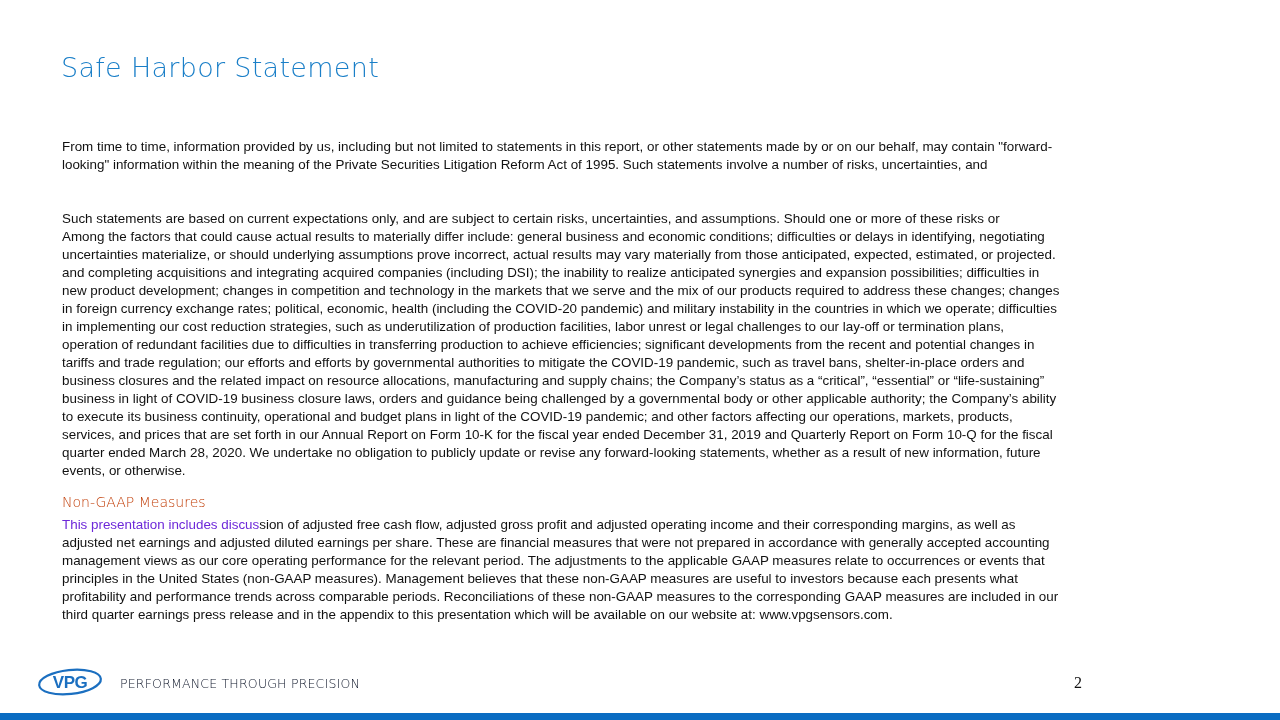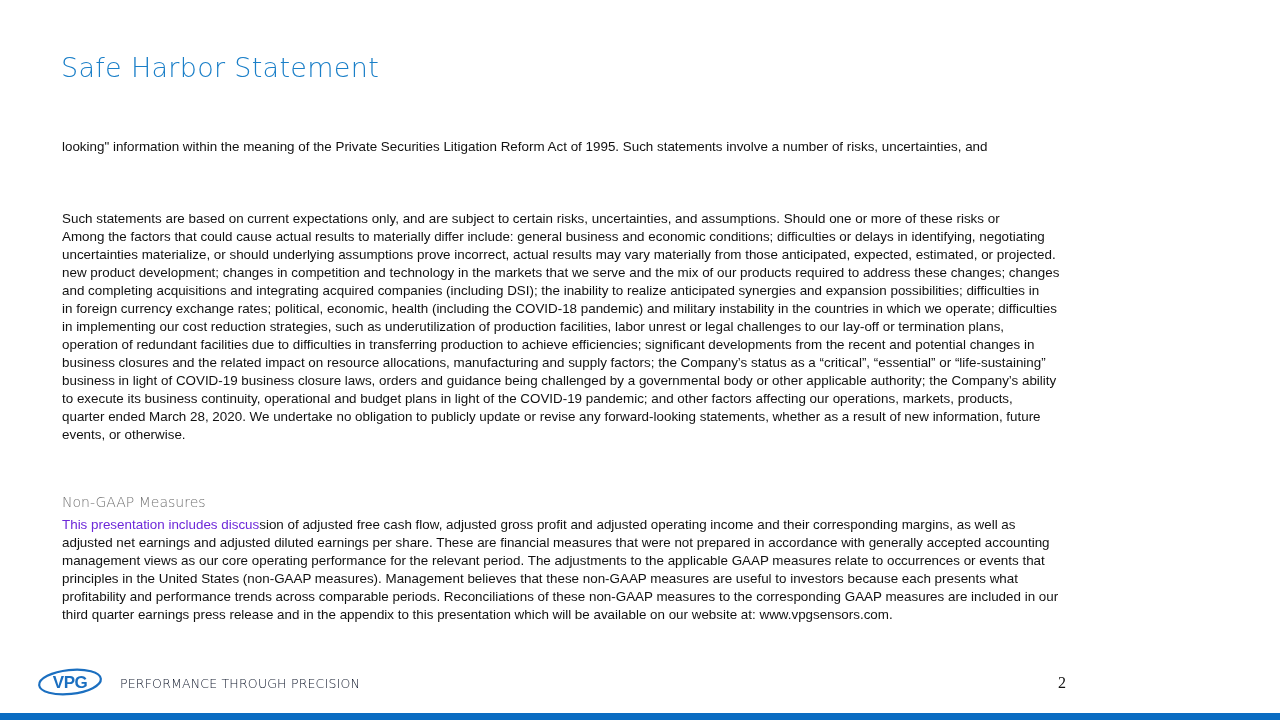--- a/index.html
+++ b/index.html
@@ -43,34 +43,35 @@
     #para-1 { top: 138px; }
     #para-2 { top: 210px; }
     .section-heading {
       position: absolute;
       left: 62px;
       top: 492px;
       margin: 0;
       font-family: "DejaVu Sans", sans-serif;
       font-weight: 300;
       font-size: 14px;
-      color: #737373;
+      color: #c2410c;
       line-height: 20px;
       white-space: nowrap;
     }
     #para-3 { top: 516px; }
     .muted-lead {
       color: #6d28d9;
     }
     .footer {
       position: absolute;
       left: 0;
       top: 664px;
       width: 1092px;
       height: 40px;
+      padding-left: 16px;
     }
     .logo {
       position: absolute;
       left: 37px;
       top: 3px;
       width: 66px;
       height: 30px;
     }
     .tagline {
       position: absolute;
@@ -99,35 +100,38 @@
       height: 7px;
       background: #0a6cc2;
     }
   </style>
 </head>
 <body>
 
 <h1 class="slide-title">Safe Harbor Statement</h1>
 
 <div class="body-text" id="para-1">
+  <span class="line">From time to time, information provided by us, including but not limited to statements in this report, or other statements made by or on our behalf, may contain "forward-</span>
   <span class="line">looking" information within the meaning of the Private Securities Litigation Reform Act of 1995. Such statements involve a number of risks, uncertainties, and</span>
 </div>
 
 <div class="body-text" id="para-2">
   <span class="line">Such statements are based on current expectations only, and are subject to certain risks, uncertainties, and assumptions. Should one or more of these risks or</span>
   <span class="line">Among the factors that could cause actual results to materially differ include: general business and economic conditions; difficulties or delays in identifying, negotiating</span>
   <span class="line">uncertainties materialize, or should underlying assumptions prove incorrect, actual results may vary materially from those anticipated, expected, estimated, or projected.</span>
+  <span class="line">and completing acquisitions and integrating acquired companies (including DSI); the inability to realize anticipated synergies and expansion possibilities; difficulties in</span>
   <span class="line">new product development; changes in competition and technology in the markets that we serve and the mix of our products required to address these changes; changes</span>
-  <span class="line">and completing acquisitions and integrating acquired companies (including DSI); the inability to realize anticipated synergies and expansion possibilities; difficulties in</span>
-  <span class="line">in foreign currency exchange rates; political, economic, health (including the COVID-18 pandemic) and military instability in the countries in which we operate; difficulties</span>
+  <span class="line">in foreign currency exchange rates; political, economic, health (including the COVID-20 pandemic) and military instability in the countries in which we operate; difficulties</span>
   <span class="line">in implementing our cost reduction strategies, such as underutilization of production facilities, labor unrest or legal challenges to our lay-off or termination plans,</span>
   <span class="line">operation of redundant facilities due to difficulties in transferring production to achieve efficiencies; significant developments from the recent and potential changes in</span>
-  <span class="line">business closures and the related impact on resource allocations, manufacturing and supply factors; the Company’s status as a “critical”, “essential” or “life-sustaining”</span>
+  <span class="line">tariffs and trade regulation; our efforts and efforts by governmental authorities to mitigate the COVID-19 pandemic, such as travel bans, shelter-in-place orders and</span>
+  <span class="line">business closures and the related impact on resource allocations, manufacturing and supply chains; the Company’s status as a “critical”, “essential” or “life-sustaining”</span>
   <span class="line">business in light of COVID-19 business closure laws, orders and guidance being challenged by a governmental body or other applicable authority; the Company’s ability</span>
   <span class="line">to execute its business continuity, operational and budget plans in light of the COVID-19 pandemic; and other factors affecting our operations, markets, products,</span>
+  <span class="line">services, and prices that are set forth in our Annual Report on Form 10-K for the fiscal year ended December 31, 2019 and Quarterly Report on Form 10-Q for the fiscal</span>
   <span class="line">quarter ended March 28, 2020. We undertake no obligation to publicly update or revise any forward-looking statements, whether as a result of new information, future</span>
   <span class="line">events, or otherwise.</span>
 </div>
 
 <h2 class="section-heading">Non-GAAP Measures</h2>
 
 <div class="body-text" id="para-3">
   <span class="line"><span class="muted-lead">This presentation includes discus</span><span>sion of adjusted free cash flow, adjusted gross profit and adjusted operating income and their corresponding margins, as well as</span></span>
   <span class="line">adjusted net earnings and adjusted diluted earnings per share.  These are financial measures that were not prepared in accordance with generally accepted accounting</span>
   <span class="line">management views as our core operating performance for the relevant period. The adjustments to the applicable GAAP measures relate to occurrences or events that</span>

